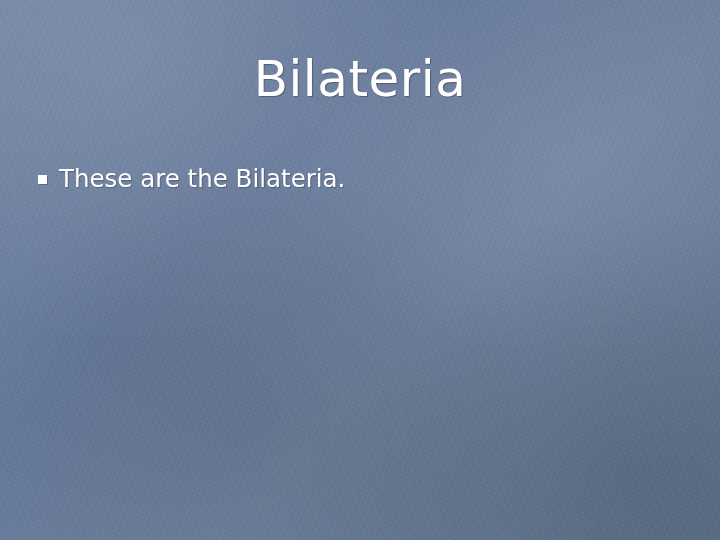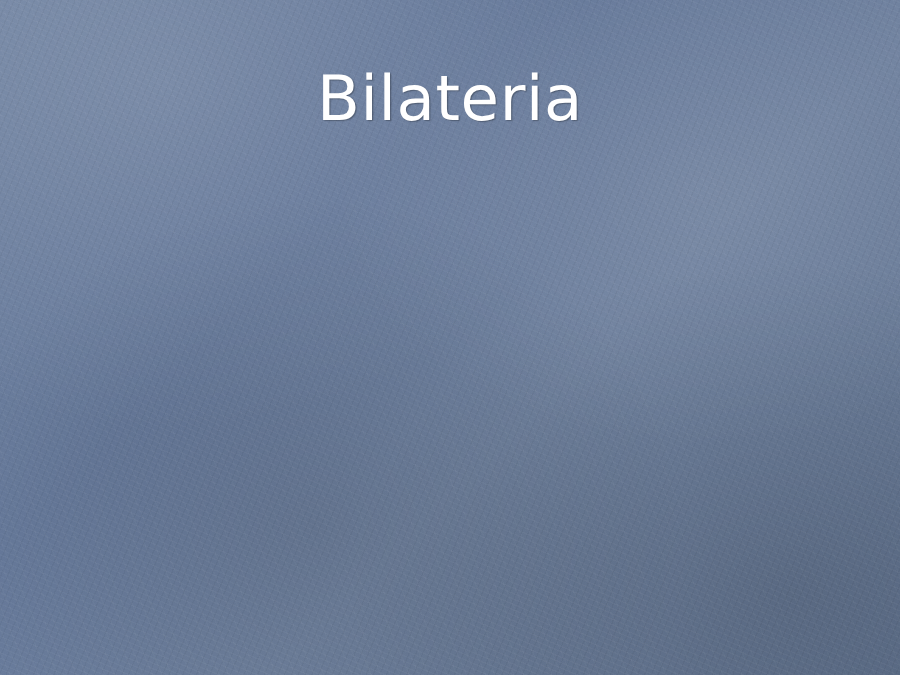--- a/index.html
+++ b/index.html
@@ -90,16 +90,20 @@
 </head>
 <body>
 
 <div class="slide">
 
   <div class="slide-title">Bilateria</div>
 
   <div class="body-block">
 
 
+    <div class="bullet-row">
+      <span class="bullet-marker"></span>
+      <span class="bullet-text">These are the Bilateria.</span>
+    </div>
 
   </div>
 
 </div>
 
 </body></html>

